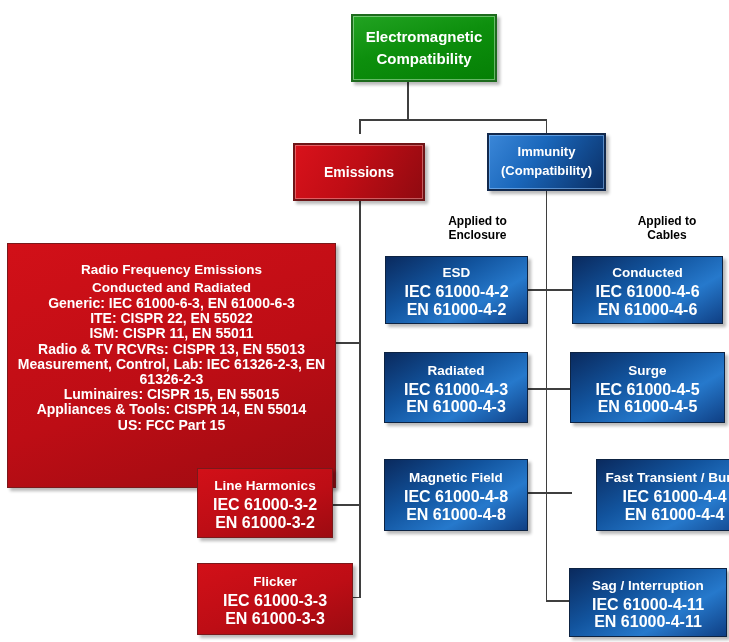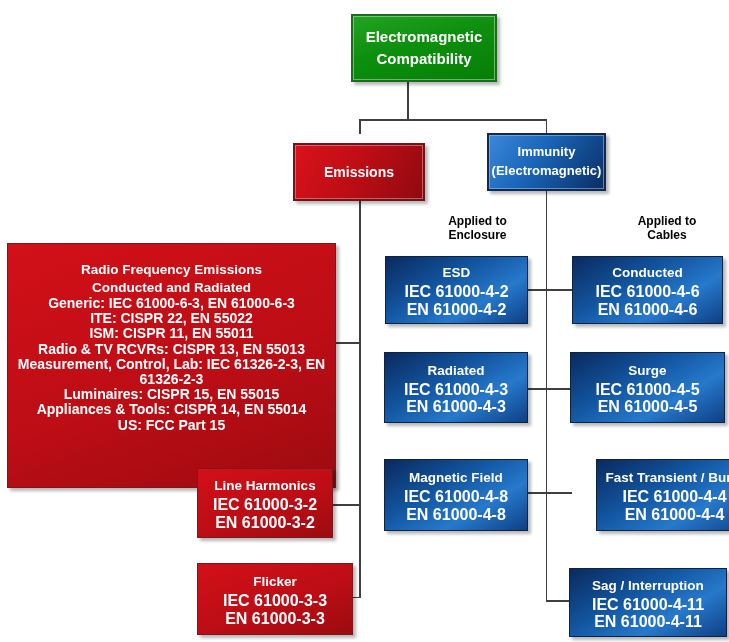--- a/index.html
+++ b/index.html
@@ -86,21 +86,21 @@
     <span class="title">Electromagnetic</span>
     <span class="title">Compatibility</span>
   </div>
 
   <div class="node red-branch" style="left:293px;top:143px;width:132px;height:58px;">
     <span class="title">Emissions</span>
   </div>
 
   <div class="node blue-branch" style="left:487px;top:133px;width:119px;height:58px;">
     <span class="title">Immunity</span>
-    <span class="title">(Electromagnetic)</span>
+    <span class="title">(Compatibility)</span>
   </div>
 
   <div class="col-header" style="left:427px;top:214px;width:101px;">
     <span>Applied to</span><br>
     <span>Enclosure</span>
   </div>
   <div class="col-header" style="left:617px;top:214px;width:100px;">
     <span>Applied to</span><br>
     <span>Cables</span>
   </div>

